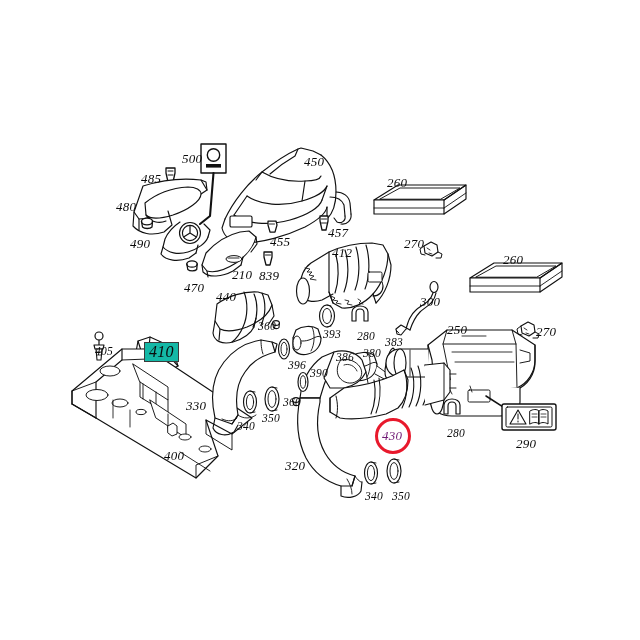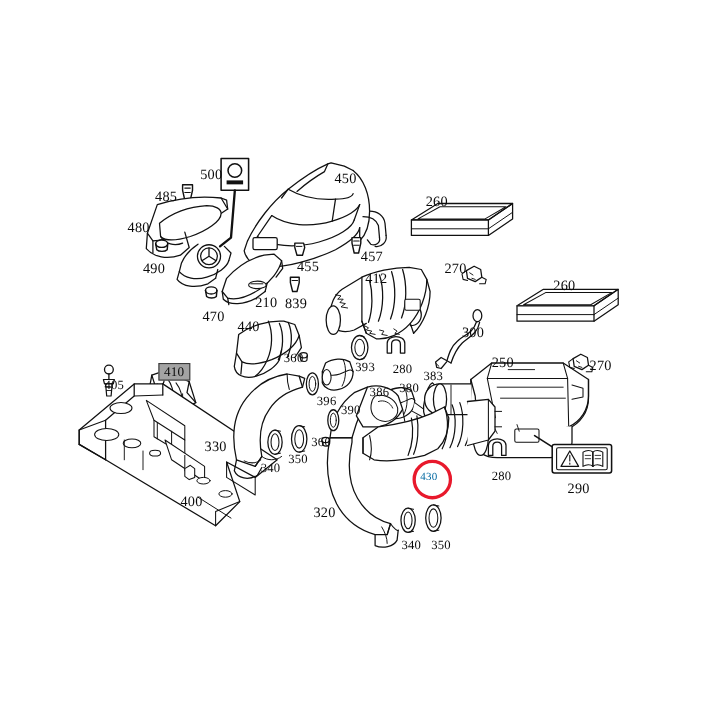--- a/index.html
+++ b/index.html
@@ -5,43 +5,45 @@
 <style>
   html,body{margin:0;padding:0;background:#ffffff;}
   body{
     font-family:"Liberation Serif", serif;
     width:640px;height:640px;overflow:hidden;
   }
   #diagram-root{
     position:relative;
     width:640px;height:636px;
     background:#ffffff;
+    font-style:italic;
   }
   #art-layer{position:absolute;inset:0;}
   #label-layer{position:absolute;inset:0;}
 
   .lbl{
     position:absolute;
     font-family:"Liberation Serif", serif;
     font-size:13px;
     color:#0a0a0a;
     white-space:nowrap;
     line-height:1;
     letter-spacing:0.2px;
   }
   .lbl.small{font-size:11.5px;}
   .lbl.hl{
-    background:#a3a3a3;
+    background:#14b8a6;
     border:1px solid #3a3a3a;
     padding:1px 4px;
-    font-size:12px;
+    font-size:16px;
+    margin-top:12px;
   }
   .lbl.redmark{
-    color:#0369a1;
-    font-size:10px;
+    color:#701a75;
+    font-size:13px;
   }
   .redring{
     position:absolute;
     border:3px solid #e8192c;
     border-radius:50%;
     box-sizing:border-box;
     background:transparent;
   }
 </style>
 </head>

